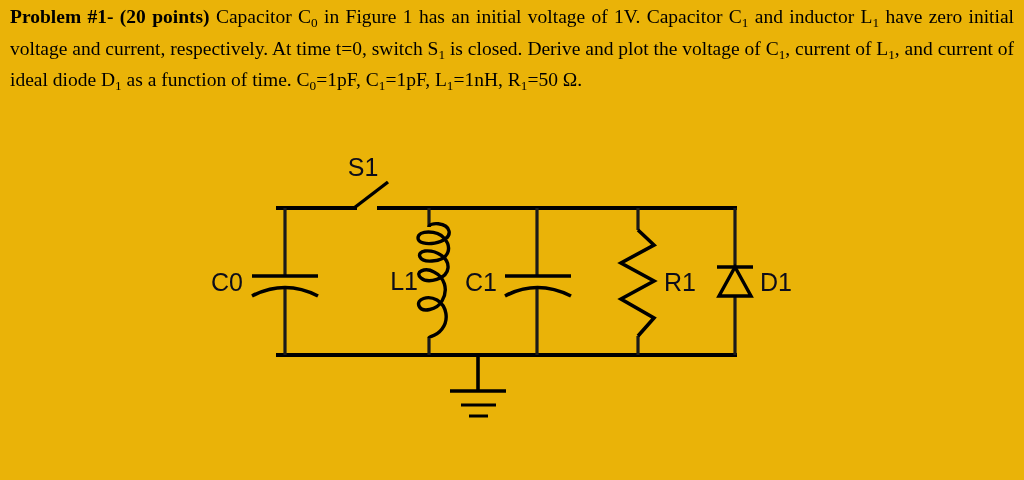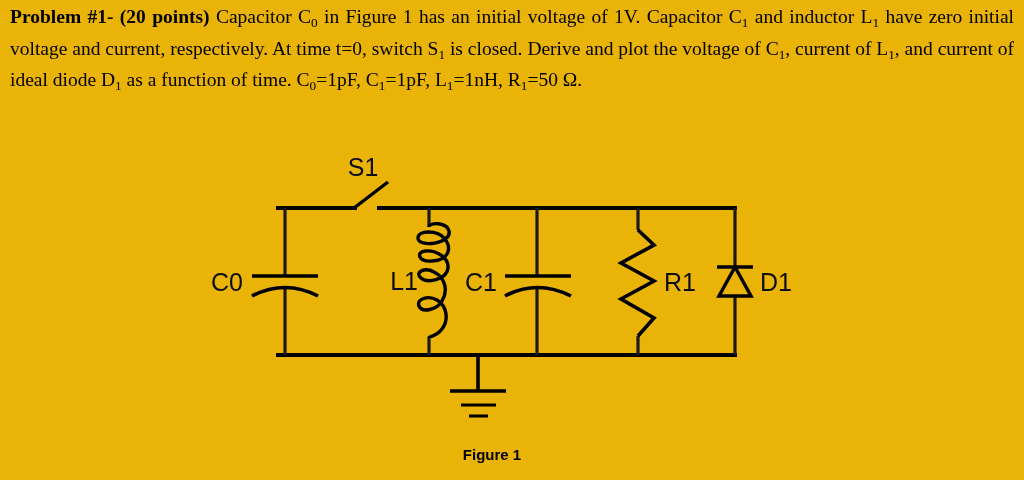--- a/index.html
+++ b/index.html
@@ -154,17 +154,14 @@
       <text x="363" y="28" text-anchor="middle" class="comp-label" font-size="25" fill="#0d0d1a" stroke="none">S1</text>
 
       <g stroke="#000000" fill="none" stroke-linecap="butt">
         <line x1="478" y1="207" x2="478" y2="243" stroke-width="3.6"></line>
         <line x1="450" y1="243" x2="506" y2="243" stroke-width="3.6"></line>
         <line x1="461" y1="257" x2="496" y2="257" stroke-width="3.0"></line>
         <line x1="469" y1="268" x2="488" y2="268" stroke-width="3.0"></line>
       </g>
     </svg>
 
-    <div id="figure-caption">
-      <span class="capwrap">Figure 1</span>
-    </div>
   </div>
 </div>
 
 </body></html>

